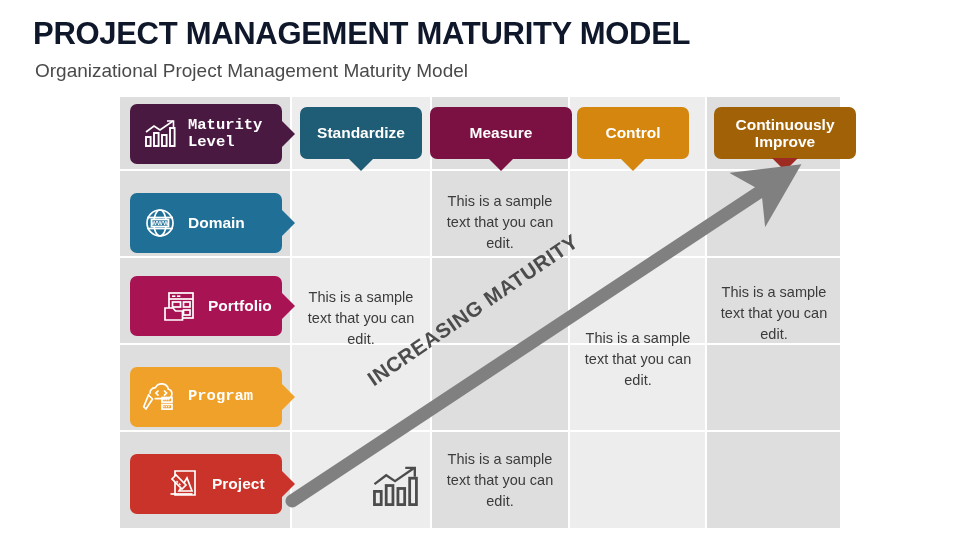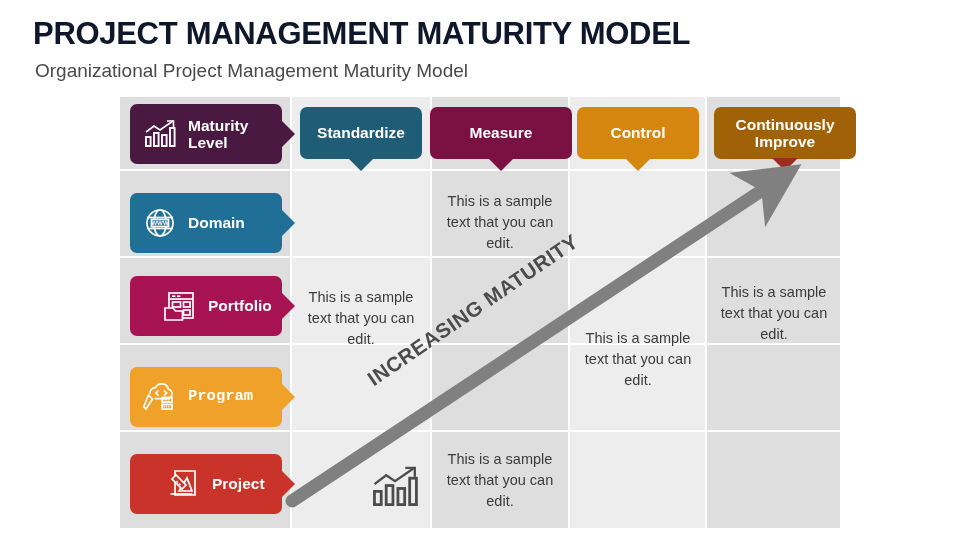--- a/index.html
+++ b/index.html
@@ -157,21 +157,21 @@
   <div class="col shadeB" style="left:172px; width:138px;"></div>
   <div class="col shadeA" style="left:312px; width:136px;"></div>
   <div class="col shadeB" style="left:450px; width:135px;"></div>
   <div class="col shadeA" style="left:587px; width:133px;"></div>
 
   <div class="hsep" style="top:72px;"></div>
   <div class="hsep" style="top:159px;"></div>
   <div class="hsep" style="top:246px;"></div>
   <div class="hsep" style="top:333px;"></div>
 
-  <div class="rowtab" style="top:7px; background:#4A1942; color:#4A1942;">
+  <div class="rowtab" style="top:7px; background:#4A1942; color:#4A1942;font-family:Liberation Mono, monospace;">
     <span class="notch"></span>
     <span class="ricon">
       <svg width="34" height="30" viewBox="0 0 34 30">
         <g fill="none" stroke="#ffffff" stroke-width="1.9">
           <rect x="3" y="18" width="4.6" height="9"></rect>
           <rect x="11" y="14" width="4.6" height="13"></rect>
           <rect x="19" y="16" width="4.6" height="11"></rect>
           <rect x="27" y="9" width="4.6" height="18"></rect>
           <polyline points="3,13 11,7 17,11 30,2" stroke-width="1.6"></polyline>
           <polyline points="24,2 30.5,2 30.5,8" stroke-width="1.6"></polyline>
@@ -265,21 +265,21 @@
   <div class="headtab" style="left:180px; width:122px; background:#1F5C75; color:#1F5C75;">
     <span class="htext">Standardize</span>
     <span class="tail"></span>
   </div>
 
   <div class="headtab" style="left:310px; width:142px; background:#7B1043; color:#7B1043;">
     <span class="htext">Measure</span>
     <span class="tail"></span>
   </div>
 
-  <div class="headtab" style="left:457px; width:122px; background:#D4860E; color:#D4860E;">
+  <div class="headtab" style="left:457px; width:112px; background:#D4860E; color:#D4860E;">
     <span class="htext">Control</span>
     <span class="tail"></span>
   </div>
 
   <div class="headtab" style="left:594px; width:142px; background:#a16207; color:#9E2B22;">
     <span class="htext">Continuously Improve</span>
     <span class="tail"></span>
   </div>
 
   <div class="cell" style="left:316px; width:128px; top:94px;">This is a sample text that you can edit.</div>

